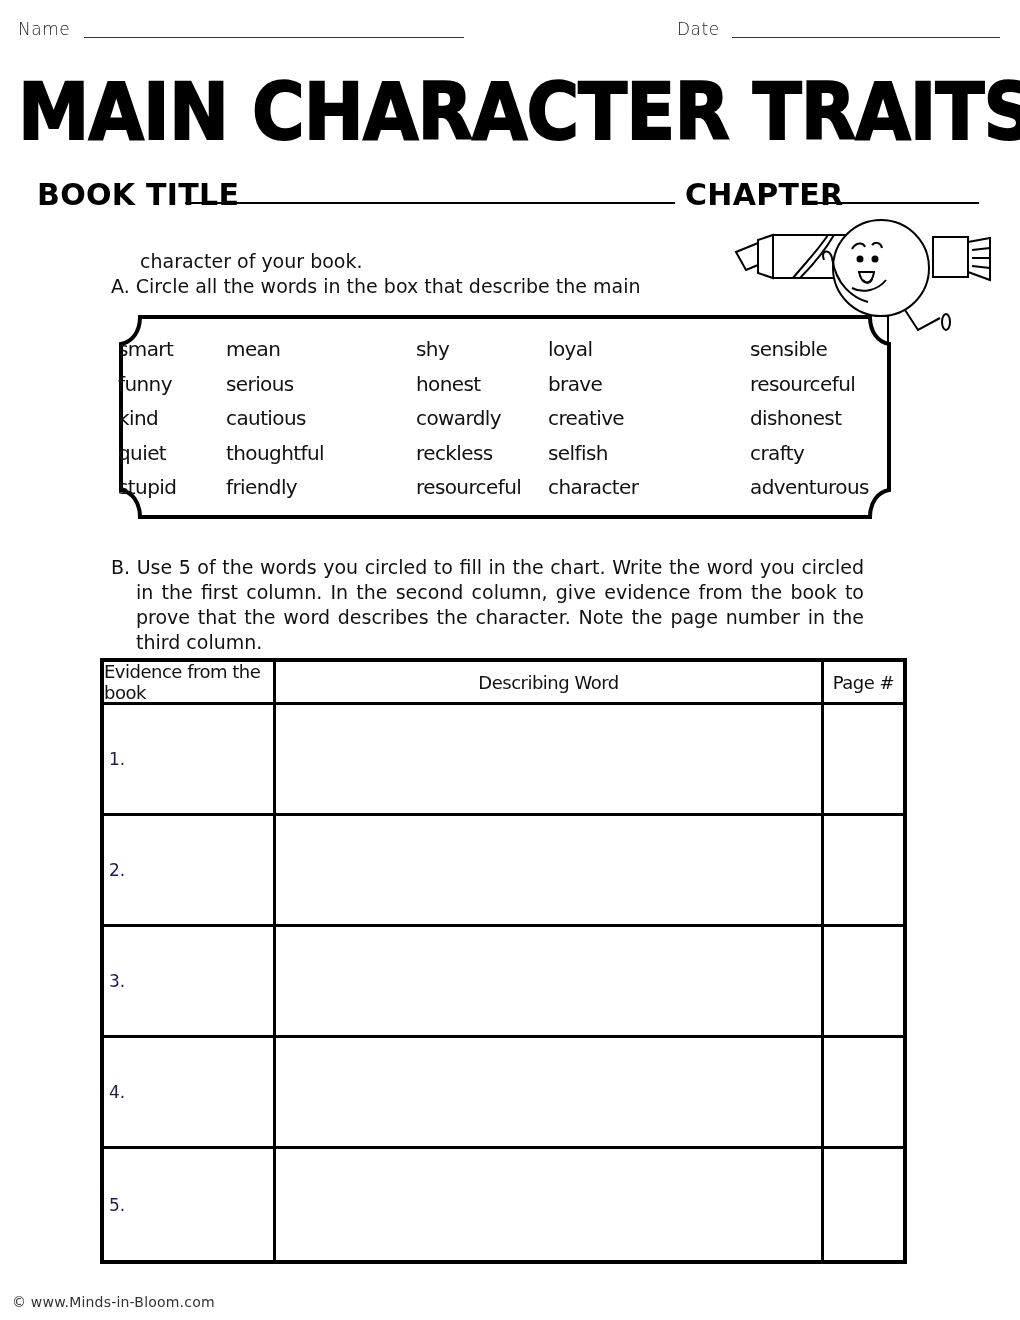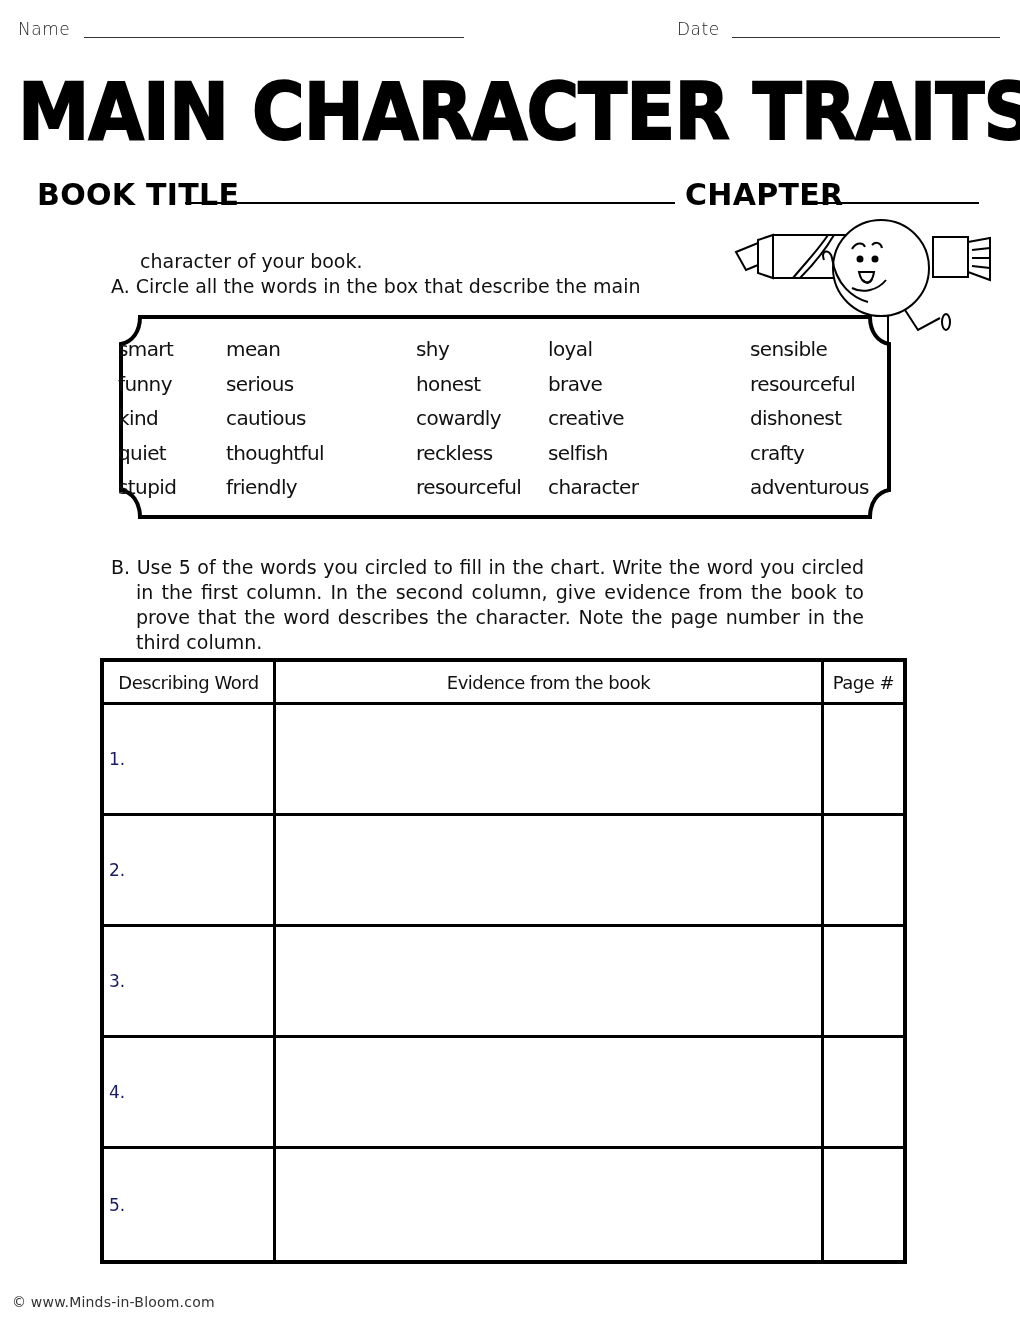--- a/index.html
+++ b/index.html
@@ -151,22 +151,22 @@
     <div class="word">resourceful</div>
     <div class="word">character</div>
     <div class="word">adventurous</div>
   </div>
 </div>
 
 <div class="abs instr instr-b" style="left:111px; top:548px; width:753px; text-indent:-25px; padding-left:25px;margin-top:7px;">B. Use 5 of the words you circled to fill in the chart. Write the word you circled in the first column. In the second column, give evidence from the book  to prove that the word describes the character. Note the page number in the third column.</div>
 
 <div class="abs chart">
   <div class="chart-grid">
+    <div class="cell head-cell">Evidence from the book</div>
     <div class="cell head-cell">Describing Word</div>
-    <div class="cell head-cell">Evidence from the book</div>
     <div class="cell head-cell last-col">Page #</div>
 
     <div class="cell">
         <span class="row-num">1.</span>
       </div>
     <div class="cell"></div>
     <div class="cell last-col"></div>
 
     <div class="cell">
         <span class="row-num">2.</span>

